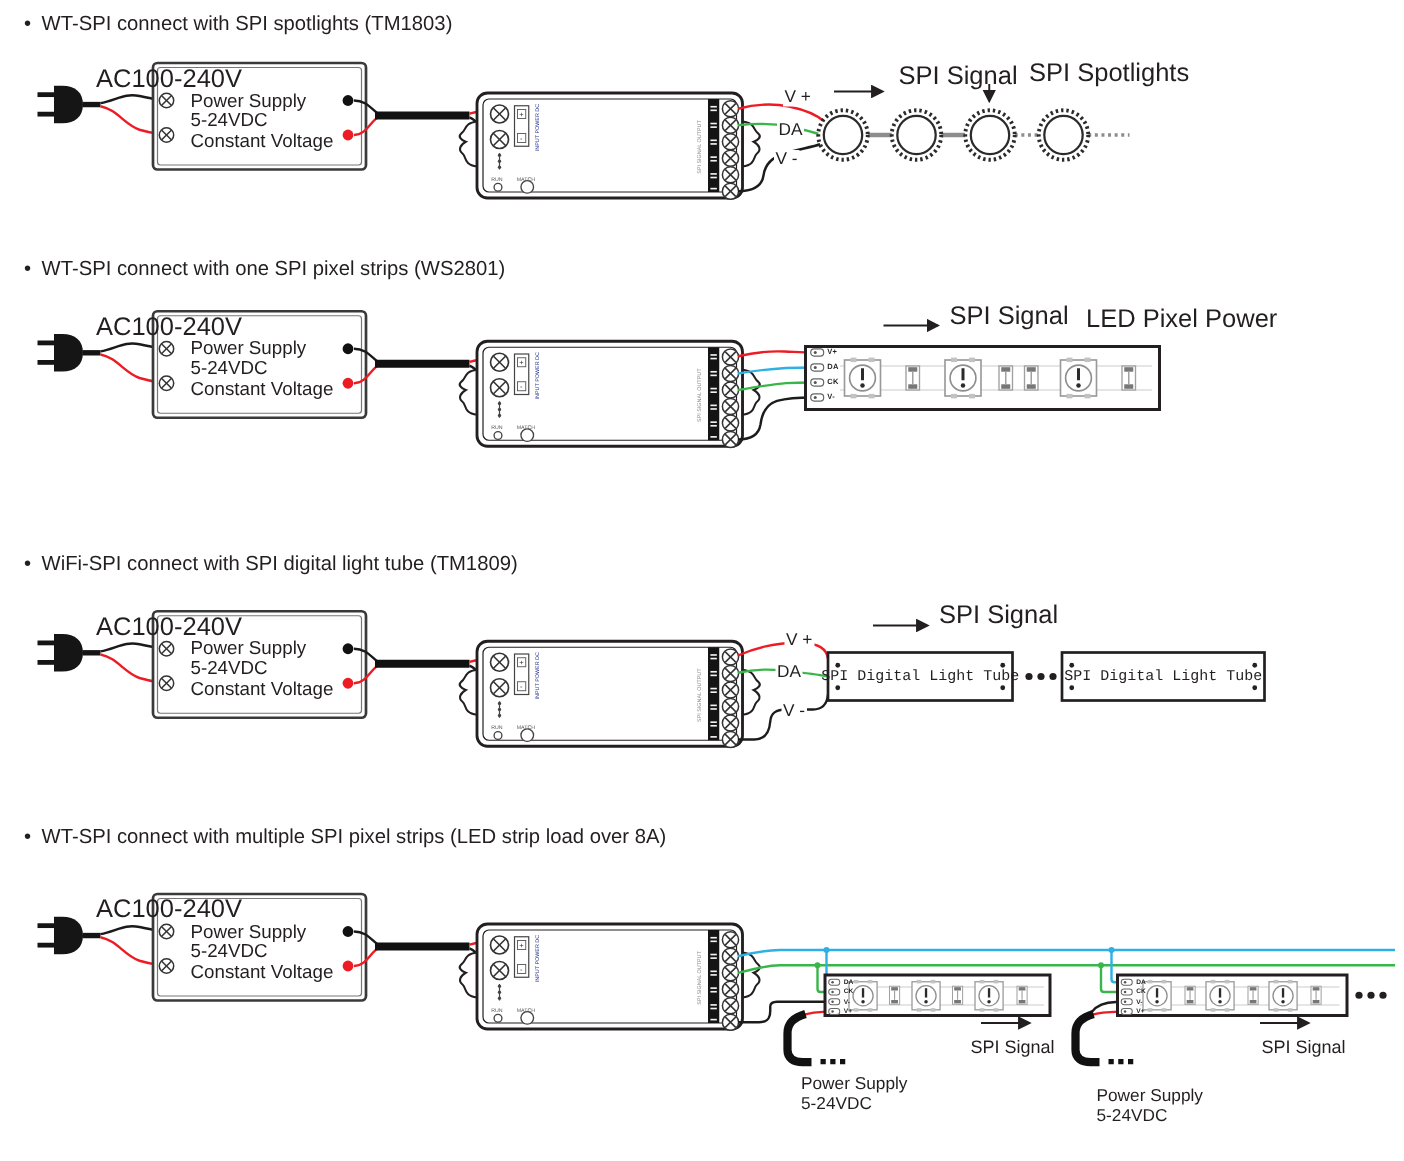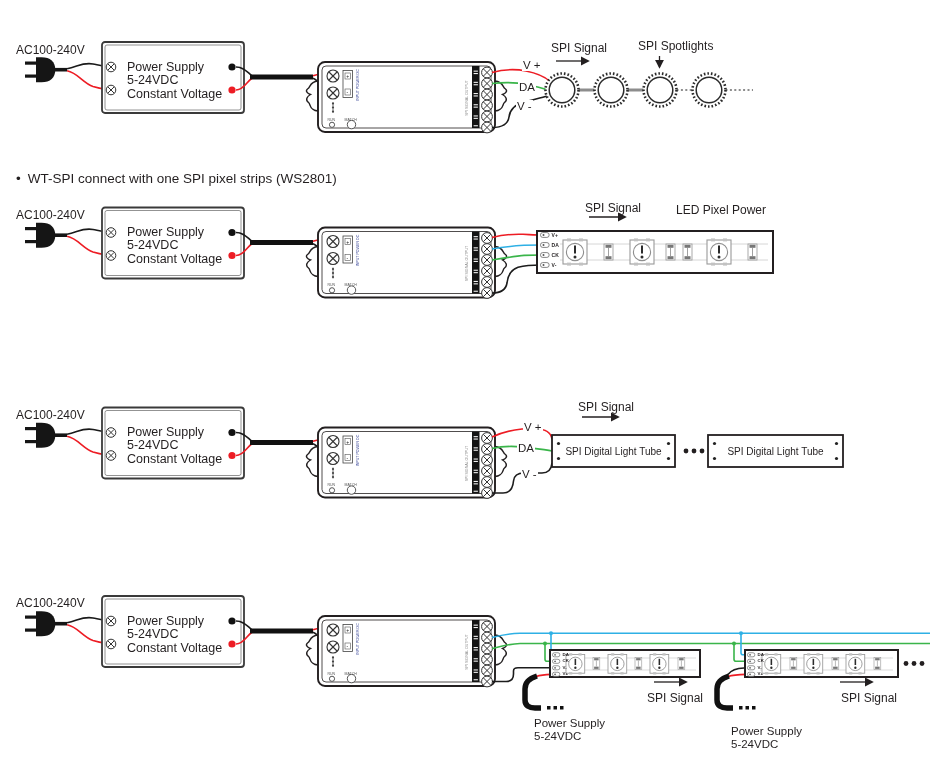--- a/index.html
+++ b/index.html
@@ -3,28 +3,28 @@
 <meta charset="utf-8">
 <style>
   html,body{margin:0;padding:0;background:#fff;}
   #canvas{position:relative;width:936px;height:774px;background:#fff;overflow:hidden;
           font-family:"Liberation Sans",sans-serif;color:#231f20;}
   .sec{position:absolute;left:0;width:936px;}
   .sec > svg{position:absolute;left:0;top:0;}
   .abs{position:absolute;white-space:nowrap;}
   .hdr{font-size:13.5px;}
   .hdr .b{margin-right:7px;}
-  .lab{font-size:12px;}
+  .lab{font-size:17px;margin-left:48px;}
   .lab-s{font-size:12px;}
   .psu{font-size:12.5px;line-height:13.4px;}
   .ps2{font-size:11.5px;line-height:13.2px;}
   .wl{font-size:11.5px;background:#fff;padding:0 1px;line-height:12px;}
   .pin{font-size:5px;font-weight:bold;line-height:5px;letter-spacing:.2px;}
   .pin4{font-size:4.4px;font-weight:bold;line-height:4.4px;}
-  .tube{font-size:10px;display:flex;align-items:center;justify-content:center;text-align:center;}
+  .tube{font-size:10px;display:flex;align-items:center;justify-content:center;text-align:center;font-family:Liberation Mono, monospace;}
   svg text{font-family:"Liberation Sans",sans-serif;}
 </style>
 </head>
 <body>
 
 <div id="canvas">
 
 <svg width="0" height="0" style="position:absolute" aria-hidden="true">
   <defs>
     <marker id="ah" viewBox="0 0 10 10" refX="8" refY="5" markerWidth="7" markerHeight="7" orient="auto-start-reverse">
@@ -180,20 +180,21 @@
       <path d="M492,83.5 C505,82 517,82.5 527,84.5 C536,86.5 542,88 546.5,89.5" stroke="#3ab54a"></path>
       <path d="M492,127.5 C503,127.5 508,124 509,117 C510,109 515,104.5 524,102 C533,99.5 541,98 547.5,96" stroke="#1c1c1c"></path>
     </g>
     <use href="#spot" x="562" y="90"></use>
     <use href="#spot" x="611" y="90"></use>
     <use href="#spot" x="660" y="90"></use>
     <use href="#spot" x="709" y="90"></use>
     <line x1="556" y1="61" x2="588" y2="61" stroke="#231f20" stroke-width="1.3" marker-end="url(#ah)"></line>
     <line x1="659.5" y1="56" x2="659.5" y2="67" stroke="#231f20" stroke-width="1.3" marker-end="url(#ah)"></line>
   </svg>
+  <div class="abs hdr" style="left:16px;top:8px"><span class="b">•</span><span>WT-SPI connect with SPI spotlights (TM1803)</span></div>
   <div class="abs lab" style="left:16px;top:43px">AC100-240V</div>
   <div class="abs psu" style="left:127px;top:61px">
     <div>Power Supply</div>
         <div>5-24VDC</div>
         <div>Constant Voltage</div>
   </div>
   <div class="abs lab" style="left:551px;top:41px">SPI Signal</div>
   <div class="abs lab" style="left:638px;top:39px">SPI Spotlights</div>
   <div class="abs wl" style="left:522px;top:59px">V +</div>
   <div class="abs wl" style="left:518px;top:81px">DA</div>
@@ -264,20 +265,21 @@
     </g>
     <g>
       <rect x="708" y="73" width="135" height="32" fill="#fff" stroke="#231f20" stroke-width="1.8"></rect>
       <circle cx="714.5" cy="81.5" r="1.6" fill="#222"></circle>
           <circle cx="714.5" cy="96.5" r="1.6" fill="#222"></circle>
       <circle cx="836.5" cy="81.5" r="1.6" fill="#222"></circle>
           <circle cx="836.5" cy="96.5" r="1.6" fill="#222"></circle>
     </g>
     <line x1="582" y1="55" x2="618" y2="55" stroke="#231f20" stroke-width="1.3" marker-end="url(#ah)"></line>
   </svg>
+  <div class="abs hdr" style="left:16px;top:6px"><span class="b">•</span><span>WiFi-SPI connect with SPI digital light tube (TM1809)</span></div>
   <div class="abs lab" style="left:16px;top:46px">AC100-240V</div>
   <div class="abs psu" style="left:127px;top:64px">
     <div>Power Supply</div>
         <div>5-24VDC</div>
         <div>Constant Voltage</div>
   </div>
   <div class="abs lab" style="left:578px;top:38px">SPI Signal</div>
   <div class="abs tube" style="left:552px;top:73px;width:123px;height:32px">SPI Digital Light Tube</div>
   <div class="abs tube" style="left:708px;top:73px;width:135px;height:32px">SPI Digital Light Tube</div>
   <div class="abs wl" style="left:523px;top:59px">V +</div>
@@ -347,20 +349,21 @@
       <use href="#res" transform="translate(874,117.5) scale(0.75)"></use>
     </g>
     <g fill="#231f20">
       <circle cx="906" cy="123.5" r="2.4"></circle>
           <circle cx="914" cy="123.5" r="2.4"></circle>
           <circle cx="922" cy="123.5" r="2.4"></circle>
     </g>
     <line x1="654" y1="142" x2="686" y2="142" stroke="#231f20" stroke-width="1.3" marker-end="url(#ah)"></line>
     <line x1="840" y1="142" x2="872" y2="142" stroke="#231f20" stroke-width="1.3" marker-end="url(#ah)"></line>
   </svg>
+  <div class="abs hdr" style="left:16px;top:10px"><span class="b">•</span><span>WT-SPI connect with multiple SPI pixel strips (LED strip load over 8A)</span></div>
   <div class="abs lab" style="left:16px;top:56px">AC100-240V</div>
   <div class="abs psu" style="left:127px;top:75px">
     <div>Power Supply</div>
         <div>5-24VDC</div>
         <div>Constant Voltage</div>
   </div>
   <div class="abs lab-s" style="left:647px;top:151px">SPI Signal</div>
   <div class="abs lab-s" style="left:841px;top:151px">SPI Signal</div>
   <div class="abs ps2" style="left:534px;top:177px">
     <div>Power Supply</div>

